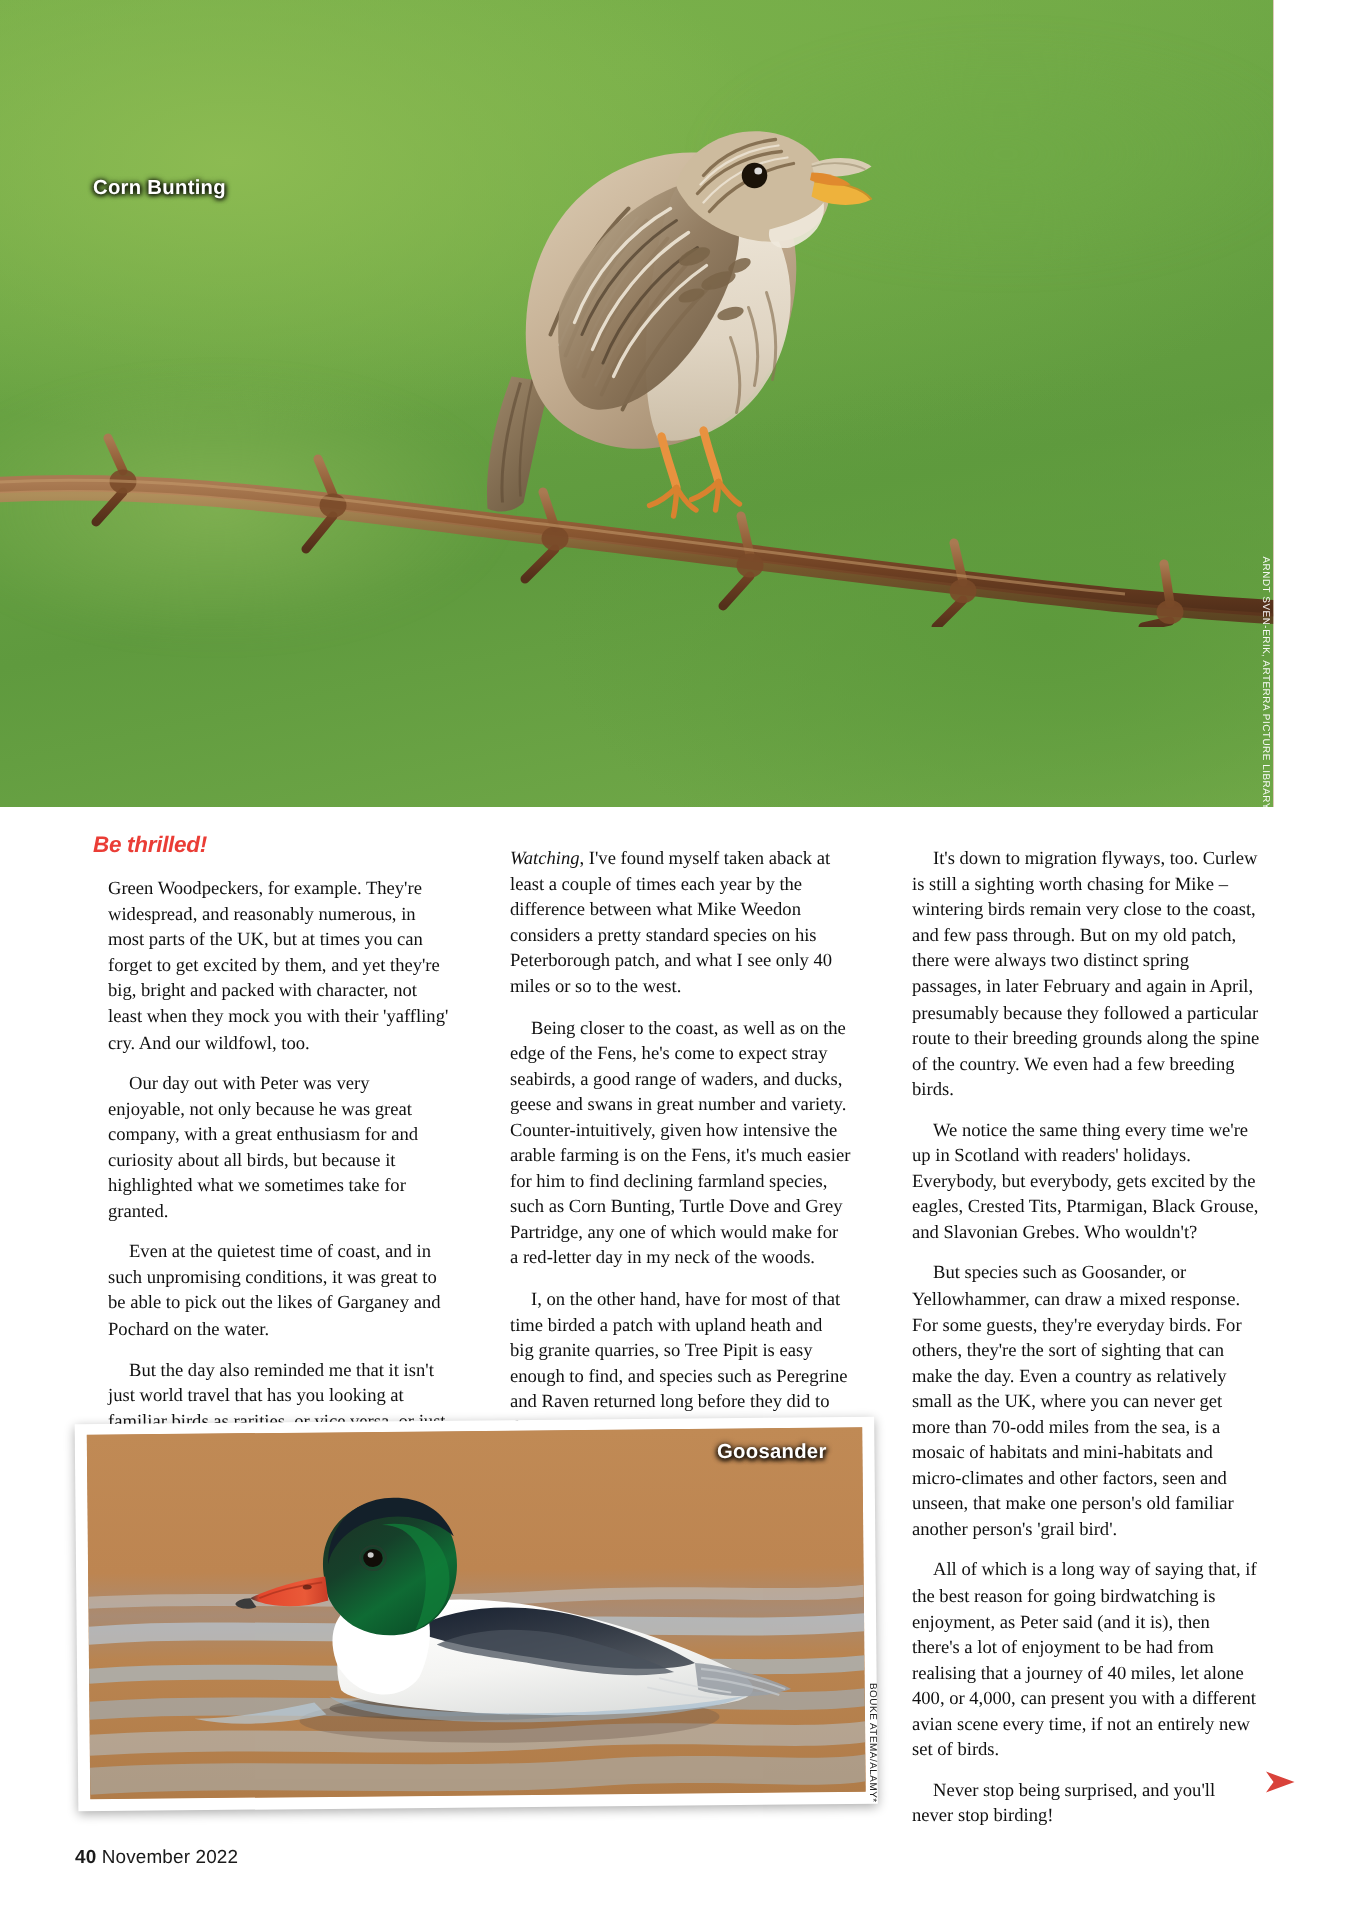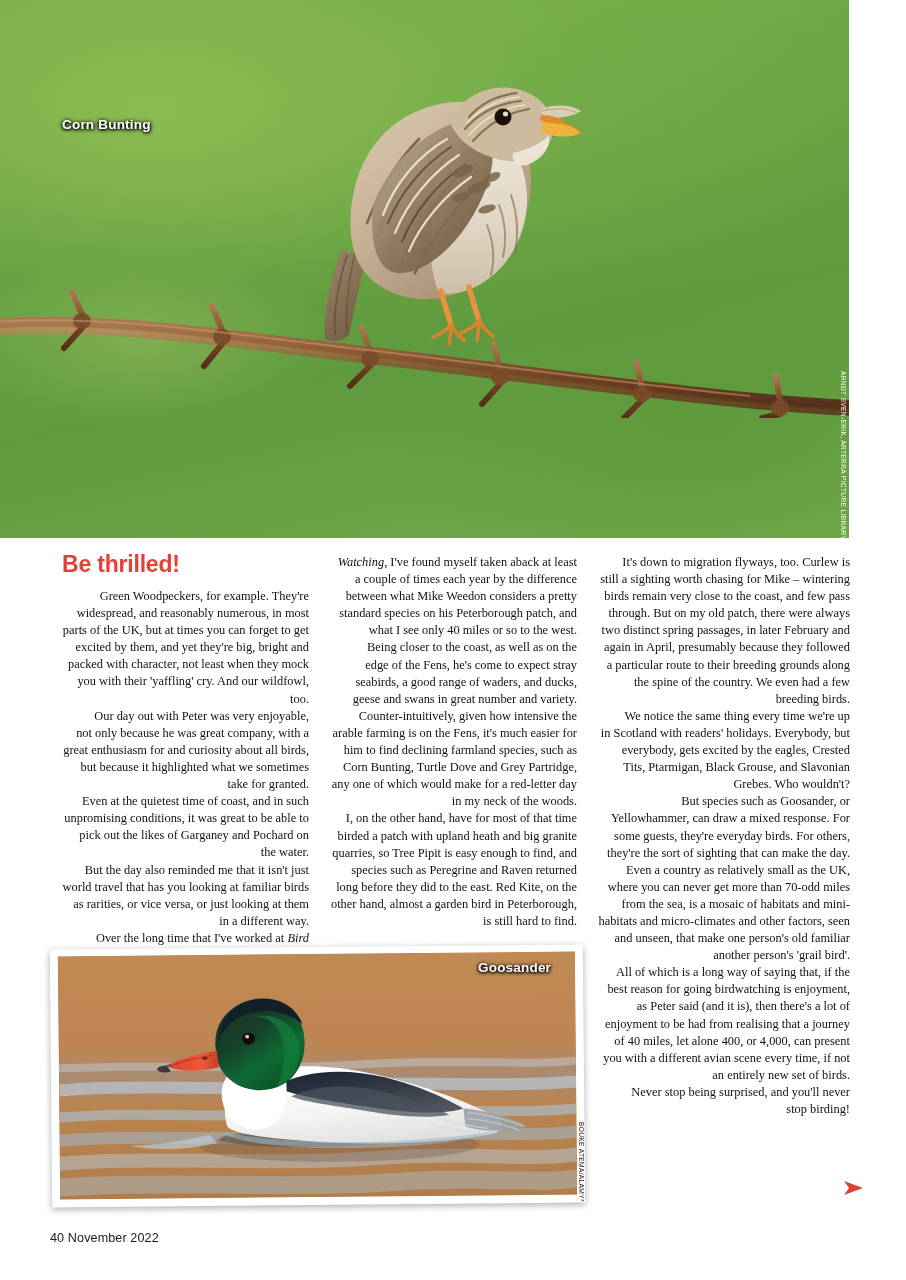--- a/index.html
+++ b/index.html
@@ -108,27 +108,28 @@
     text-align: left;
     hyphens: none;
   }
   .col-1 { left: 0; }
   .col-2 { left: 268px; }
   .col-3 { left: 536px; width: 252px; }
 
   .kicker {
     font-family: "Liberation Sans", sans-serif;
     font-weight: bold;
-    font-size: 23px;
+    font-size: 15px;
     color: #ea3d36;
     letter-spacing: -.2px;
-    margin-bottom: 14px;
+    margin-bottom: 3px;
     line-height: 20px;
-  }
-  .col p { margin: 0; text-indent: 0; text-align: right; }
+    font-style: italic;
+  }
+  .col p { margin: 10px; text-indent: 0; }
   .col p + p { text-indent: 14px; }
   .col-3 p:first-child { text-indent: 14px; }
   .col i, .col em { font-style: italic; }
 
   .cta {
     font-weight: bold;
     margin-top: 2px;
     text-indent: 0 !important;
   }
   .bullet-dot {
@@ -171,21 +172,21 @@
 
   
   .footer {
     position: absolute;
     left: 50px; top: 1231px;
     font-family: "Liberation Sans", sans-serif;
     font-size: 12.6px;
     color: #1a1a1a;
     letter-spacing: .1px;
   }
-  .footer b { font-weight: normal; }
+  .footer b { font-weight: bold; }
   .footer .month { font-weight: normal; }
 
   .right-margin {
     position: absolute;
     left: 849px; top: 0; width: 57px; height: 538px;
     background: #ffffff;
   }
 </style>
 </head>
 <body>

